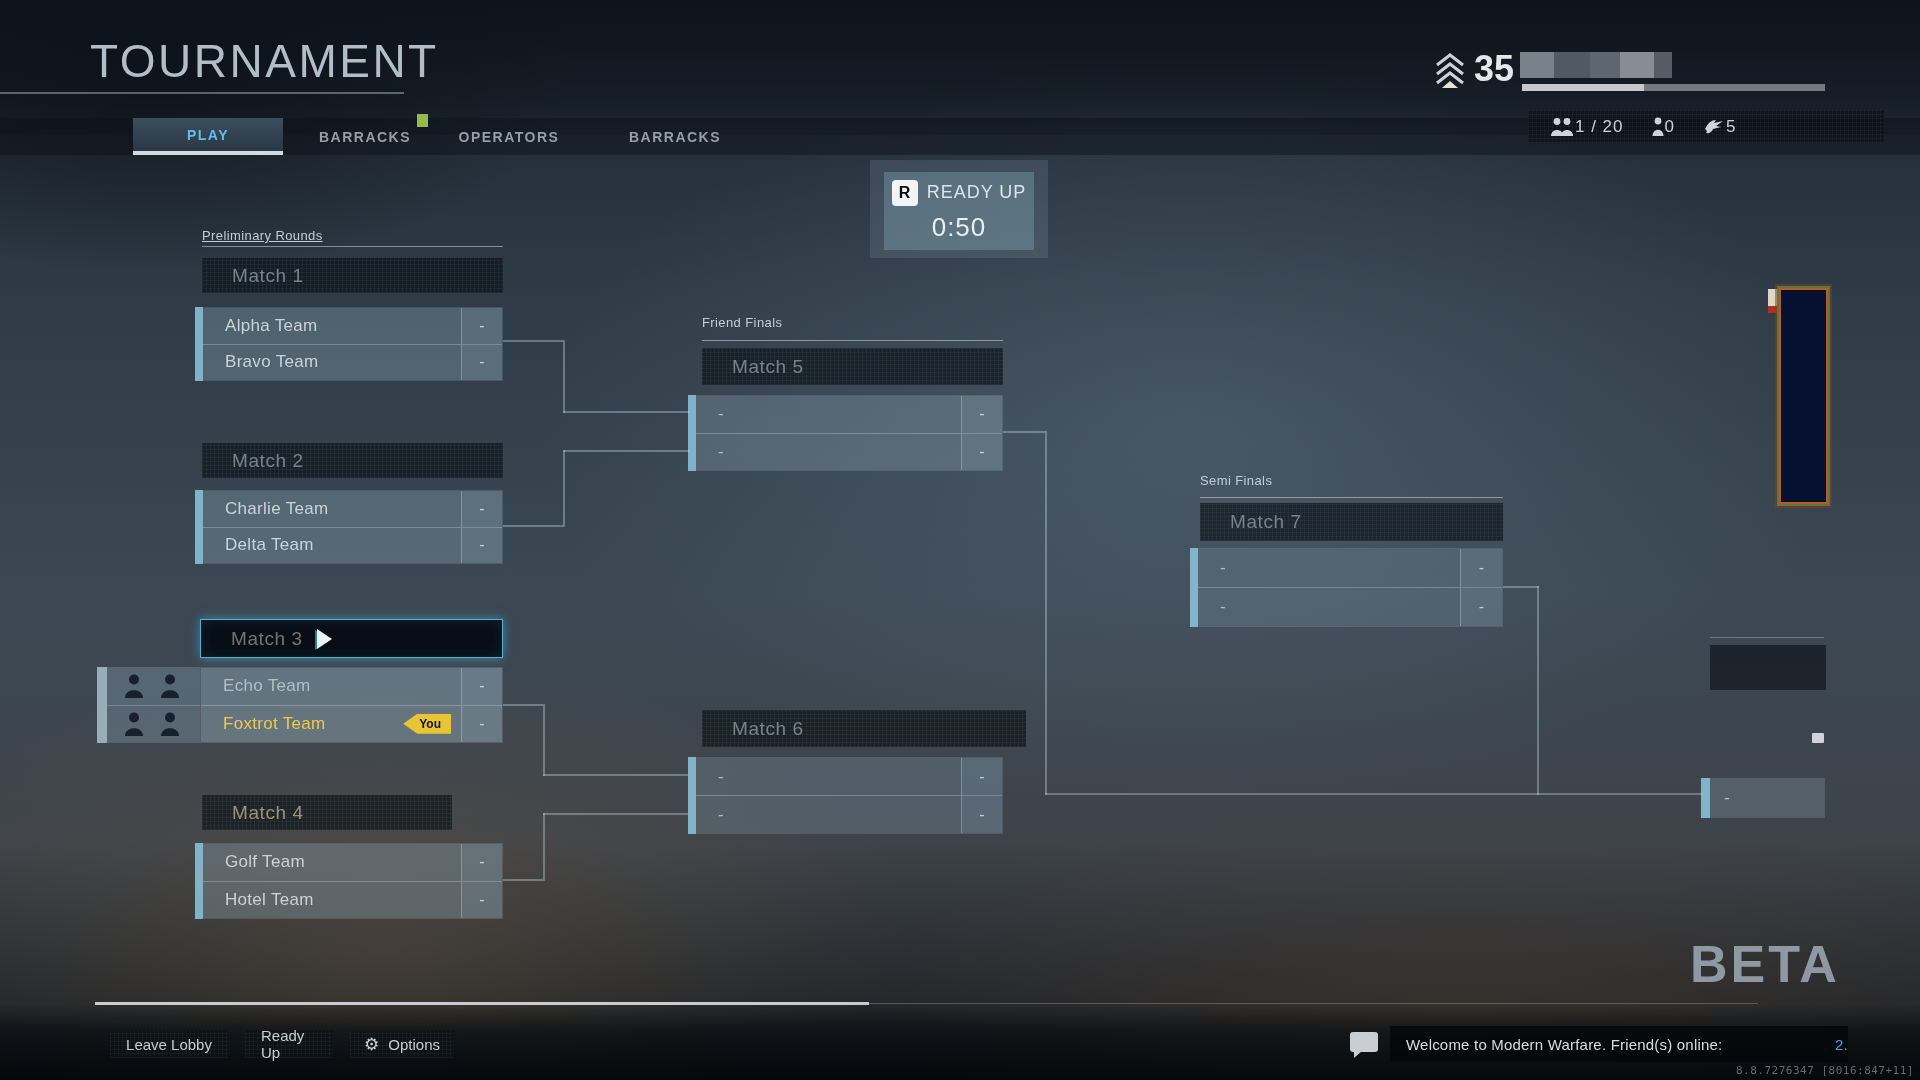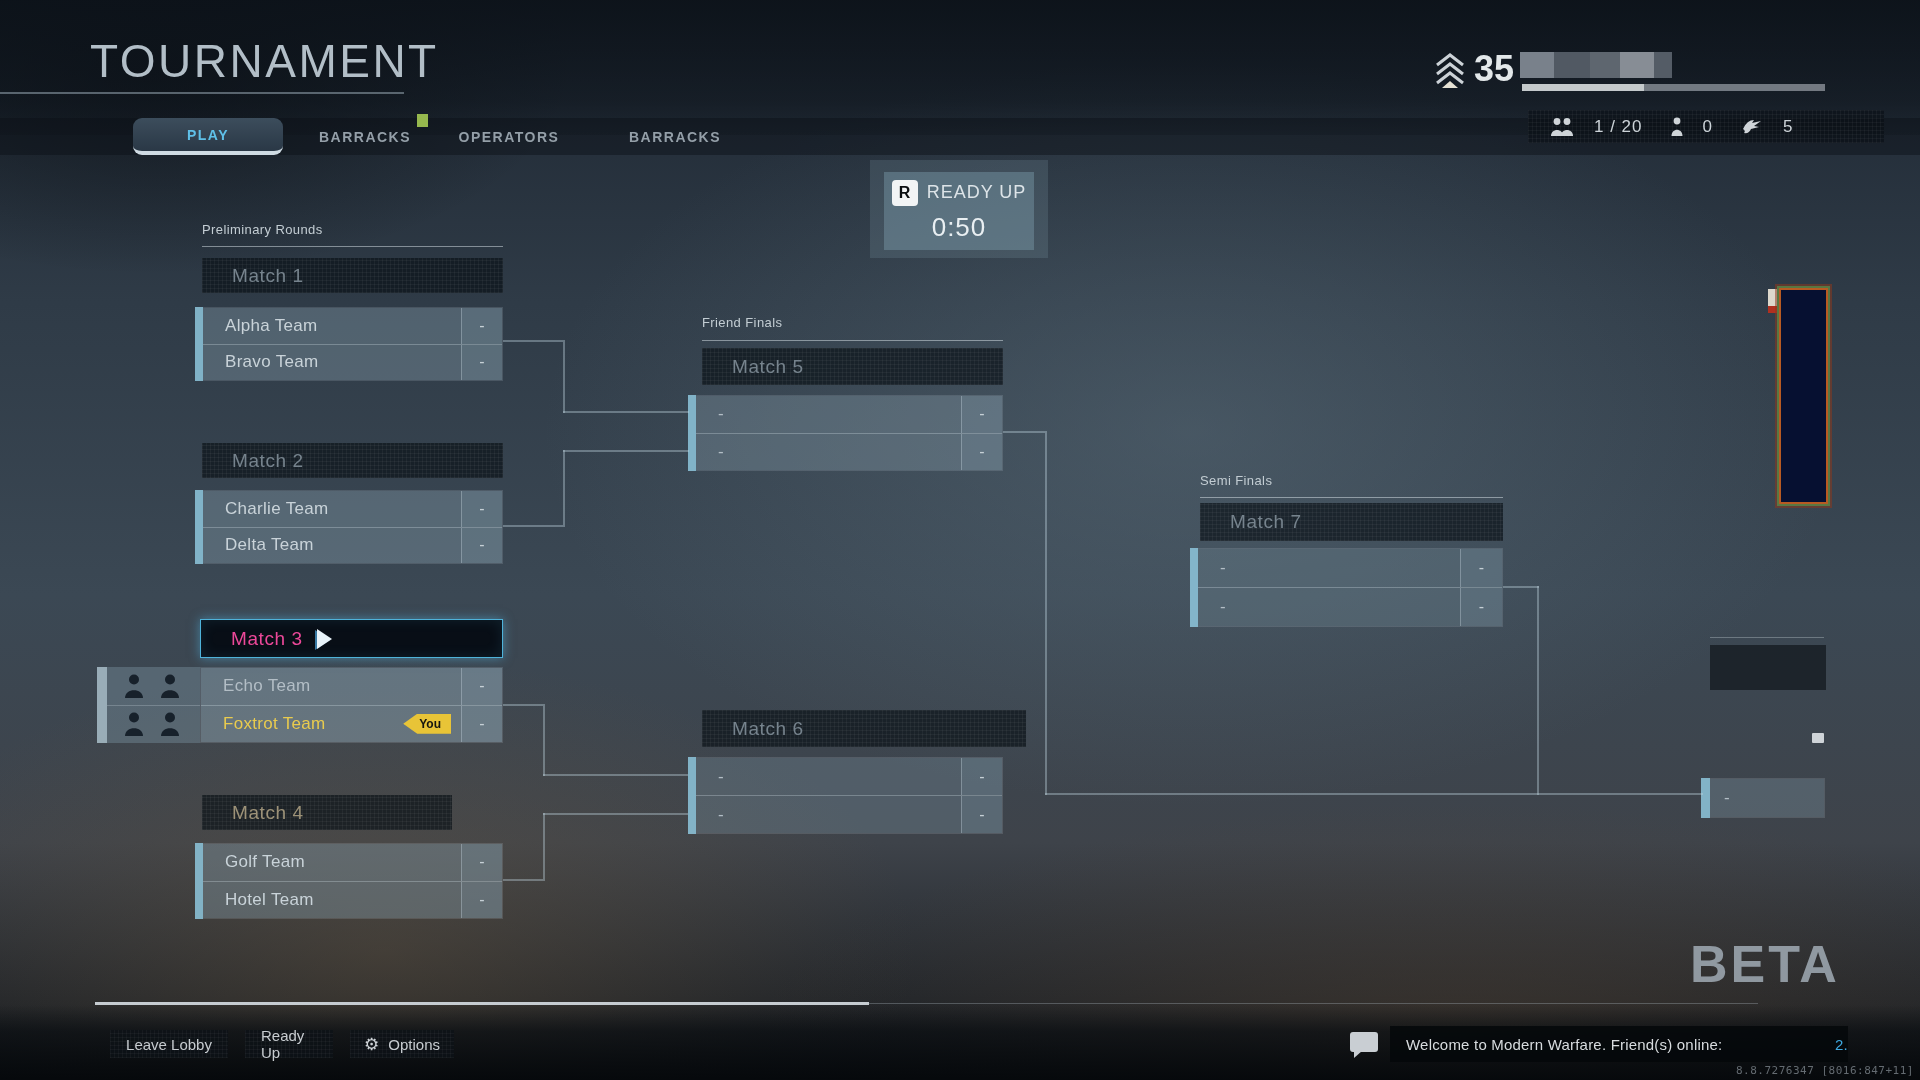--- a/index.html
+++ b/index.html
@@ -12,45 +12,45 @@
       radial-gradient(980px 340px at 76% 97%, rgba(92,72,52,.42), transparent 72%),
       linear-gradient(180deg,#1c2530 0%,#2f3b47 28%,#3b4854 55%,#3e434a 78%,#22262b 92%,#101419 100%);
   }
   .abs{position:absolute;}
   
   .topbar{left:0;top:0;width:1920px;height:135px;background:linear-gradient(180deg,rgba(12,18,25,.92) 0%,rgba(12,18,25,.55) 75%,rgba(12,18,25,.25) 100%);}
   .page-title{left:90px;top:34px;font-size:46px;letter-spacing:2.5px;color:#b2bec7;font-weight:400;}
   .title-underline{left:0;top:92px;width:404px;height:2px;background:rgba(150,165,176,.55);}
   .tabrow{left:0;top:118px;width:1920px;height:37px;background:rgba(10,16,22,.45);}
   .tab{top:118px;height:37px;display:flex;align-items:center;justify-content:center;font-size:14px;font-weight:bold;letter-spacing:1.5px;color:#949fa8;}
-  .tab.active{background:linear-gradient(180deg,#3c4d5c,#2a3846);color:#5fc0e8;border-bottom:4px solid #cfdbe3;box-sizing:border-box;border-radius:9px;}
+  .tab.active{background:linear-gradient(180deg,#3c4d5c,#2a3846);color:#5fc0e8;border-bottom:4px solid #cfdbe3;box-sizing:border-box;}
   .tab-badge{width:11px;height:13px;background:#96b84e;}
   
   .level-num{font-size:36px;font-weight:bold;color:#e3e8ea;}
   .censor{display:flex;height:26px;}
   .censor div{height:100%;}
   .xpbar{height:7px;background:#7d848c;opacity:.9;}
   .xpfill{height:100%;background:#d8dcde;}
   .counters{display:flex;align-items:center;gap:28px;background:rgba(8,13,18,.55);padding:0 22px;height:33px;
     background-image:repeating-linear-gradient(0deg,rgba(255,255,255,.04) 0 1px,transparent 1px 4px),repeating-linear-gradient(90deg,rgba(255,255,255,.04) 0 1px,transparent 1px 4px);}
-  .counter{display:flex;align-items:flex-start;gap:20px;color:#ccd3d8;font-size:17px;letter-spacing:1px;}
+  .counter{display:flex;align-items:flex-start;gap:1px;color:#ccd3d8;font-size:17px;letter-spacing:1px;}
   
   .ready-outer{background:rgba(128,154,168,.22);}
   .ready-inner{background:rgba(120,150,165,.48);display:flex;flex-direction:column;align-items:center;justify-content:center;gap:6px;}
   .ready-line{display:flex;align-items:center;gap:9px;}
   .keycap{width:26px;height:26px;background:#f2f4f5;border-radius:4px;color:#0b0e11;font-weight:bold;font-size:16px;display:flex;align-items:center;justify-content:center;}
   .ready-label{color:#dde4e8;font-size:18px;letter-spacing:1px;}
   .ready-timer{color:#e9eff2;font-size:26px;letter-spacing:1px;}
   
   .round-label{font-size:13px;color:#c3cdd3;letter-spacing:.4px;}
   .round-underline{height:1px;background:rgba(220,230,236,.5);}
   .match-header{background:rgba(9,16,22,.68);display:flex;align-items:center;padding-left:30px;box-sizing:border-box;font-size:19px;letter-spacing:.6px;color:#76838d;
     background-image:repeating-linear-gradient(0deg,rgba(255,255,255,.045) 0 1px,transparent 1px 4px),repeating-linear-gradient(90deg,rgba(255,255,255,.045) 0 1px,transparent 1px 4px);}
   .match-header.warm{color:#9d9278;}
-  .match-header.selected{background:rgba(5,12,19,.95);border:1px solid #4fb3da;box-shadow:0 0 10px rgba(80,180,225,.55), inset 0 0 14px rgba(80,180,225,.12);color:#ec4899;}
+  .match-header.selected{background:rgba(5,12,19,.95);border:1px solid #4fb3da;box-shadow:0 0 10px rgba(80,180,225,.55), inset 0 0 14px rgba(80,180,225,.12);color:#737373;}
   .cursor-tri{width:0;height:0;border-left:15px solid #e9f4fa;border-top:10px solid transparent;border-bottom:10px solid transparent;margin-left:14px;filter:drop-shadow(-2px 1px 0 rgba(70,150,200,.8));}
   .rows{display:flex;box-sizing:border-box;}
   .accent-bar{width:8px;background:#8ec7dd;opacity:.85;flex:none;}
   .row-col{flex:1;display:flex;flex-direction:column;border:1px solid rgba(205,220,228,.16);border-left:none;}
   .team-row{flex:1;display:flex;align-items:stretch;background:rgba(140,165,180,.36);}
   .team-row + .team-row{border-top:1px solid rgba(215,228,235,.30);}
   .team-name{flex:1;display:flex;align-items:center;padding-left:22px;font-size:17px;color:#c9d3d9;letter-spacing:.3px;}
   .team-name.dim{color:#b3bec6;}
   .team-name.you{color:#e9cb4e;}
   .team-score{width:40px;flex:none;border-left:1px solid rgba(215,228,235,.32);display:flex;align-items:center;justify-content:center;color:#c6d0d6;font-size:16px;background:rgba(125,150,165,.20);}
@@ -145,21 +145,21 @@
 
   <div class="abs ready-outer" style="left:870px;top:160px;width:178px;height:98px;"></div>
   <div class="abs ready-inner" style="left:884px;top:172px;width:150px;height:78px;">
     <div class="ready-line">
       <span class="keycap">R</span>
       <span class="ready-label">READY UP</span>
     </div>
     <span class="ready-timer">0:50</span>
   </div>
 
-  <div class="abs round-label" style="left:202px;top:222px;">Preliminary Rounds</div>
+  <div class="abs round-label" style="left:202px;top:228px;text-decoration:underline;">Preliminary Rounds</div>
   <div class="abs round-underline" style="left:202px;top:246px;width:301px;"></div>
   <div class="abs round-label" style="left:702px;top:315px;">Friend Finals</div>
   <div class="abs round-underline" style="left:702px;top:340px;width:301px;"></div>
   <div class="abs round-label" style="left:1200px;top:473px;">Semi Finals</div>
   <div class="abs round-underline" style="left:1200px;top:497px;width:303px;"></div>
 
   <div class="abs match-header" style="left:202px;top:258px;width:301px;height:35px;">Match 1</div>
   <div class="abs rows" style="left:195px;top:307px;width:308px;height:74px;">
     <div class="accent-bar"></div>
     <div class="row-col">

